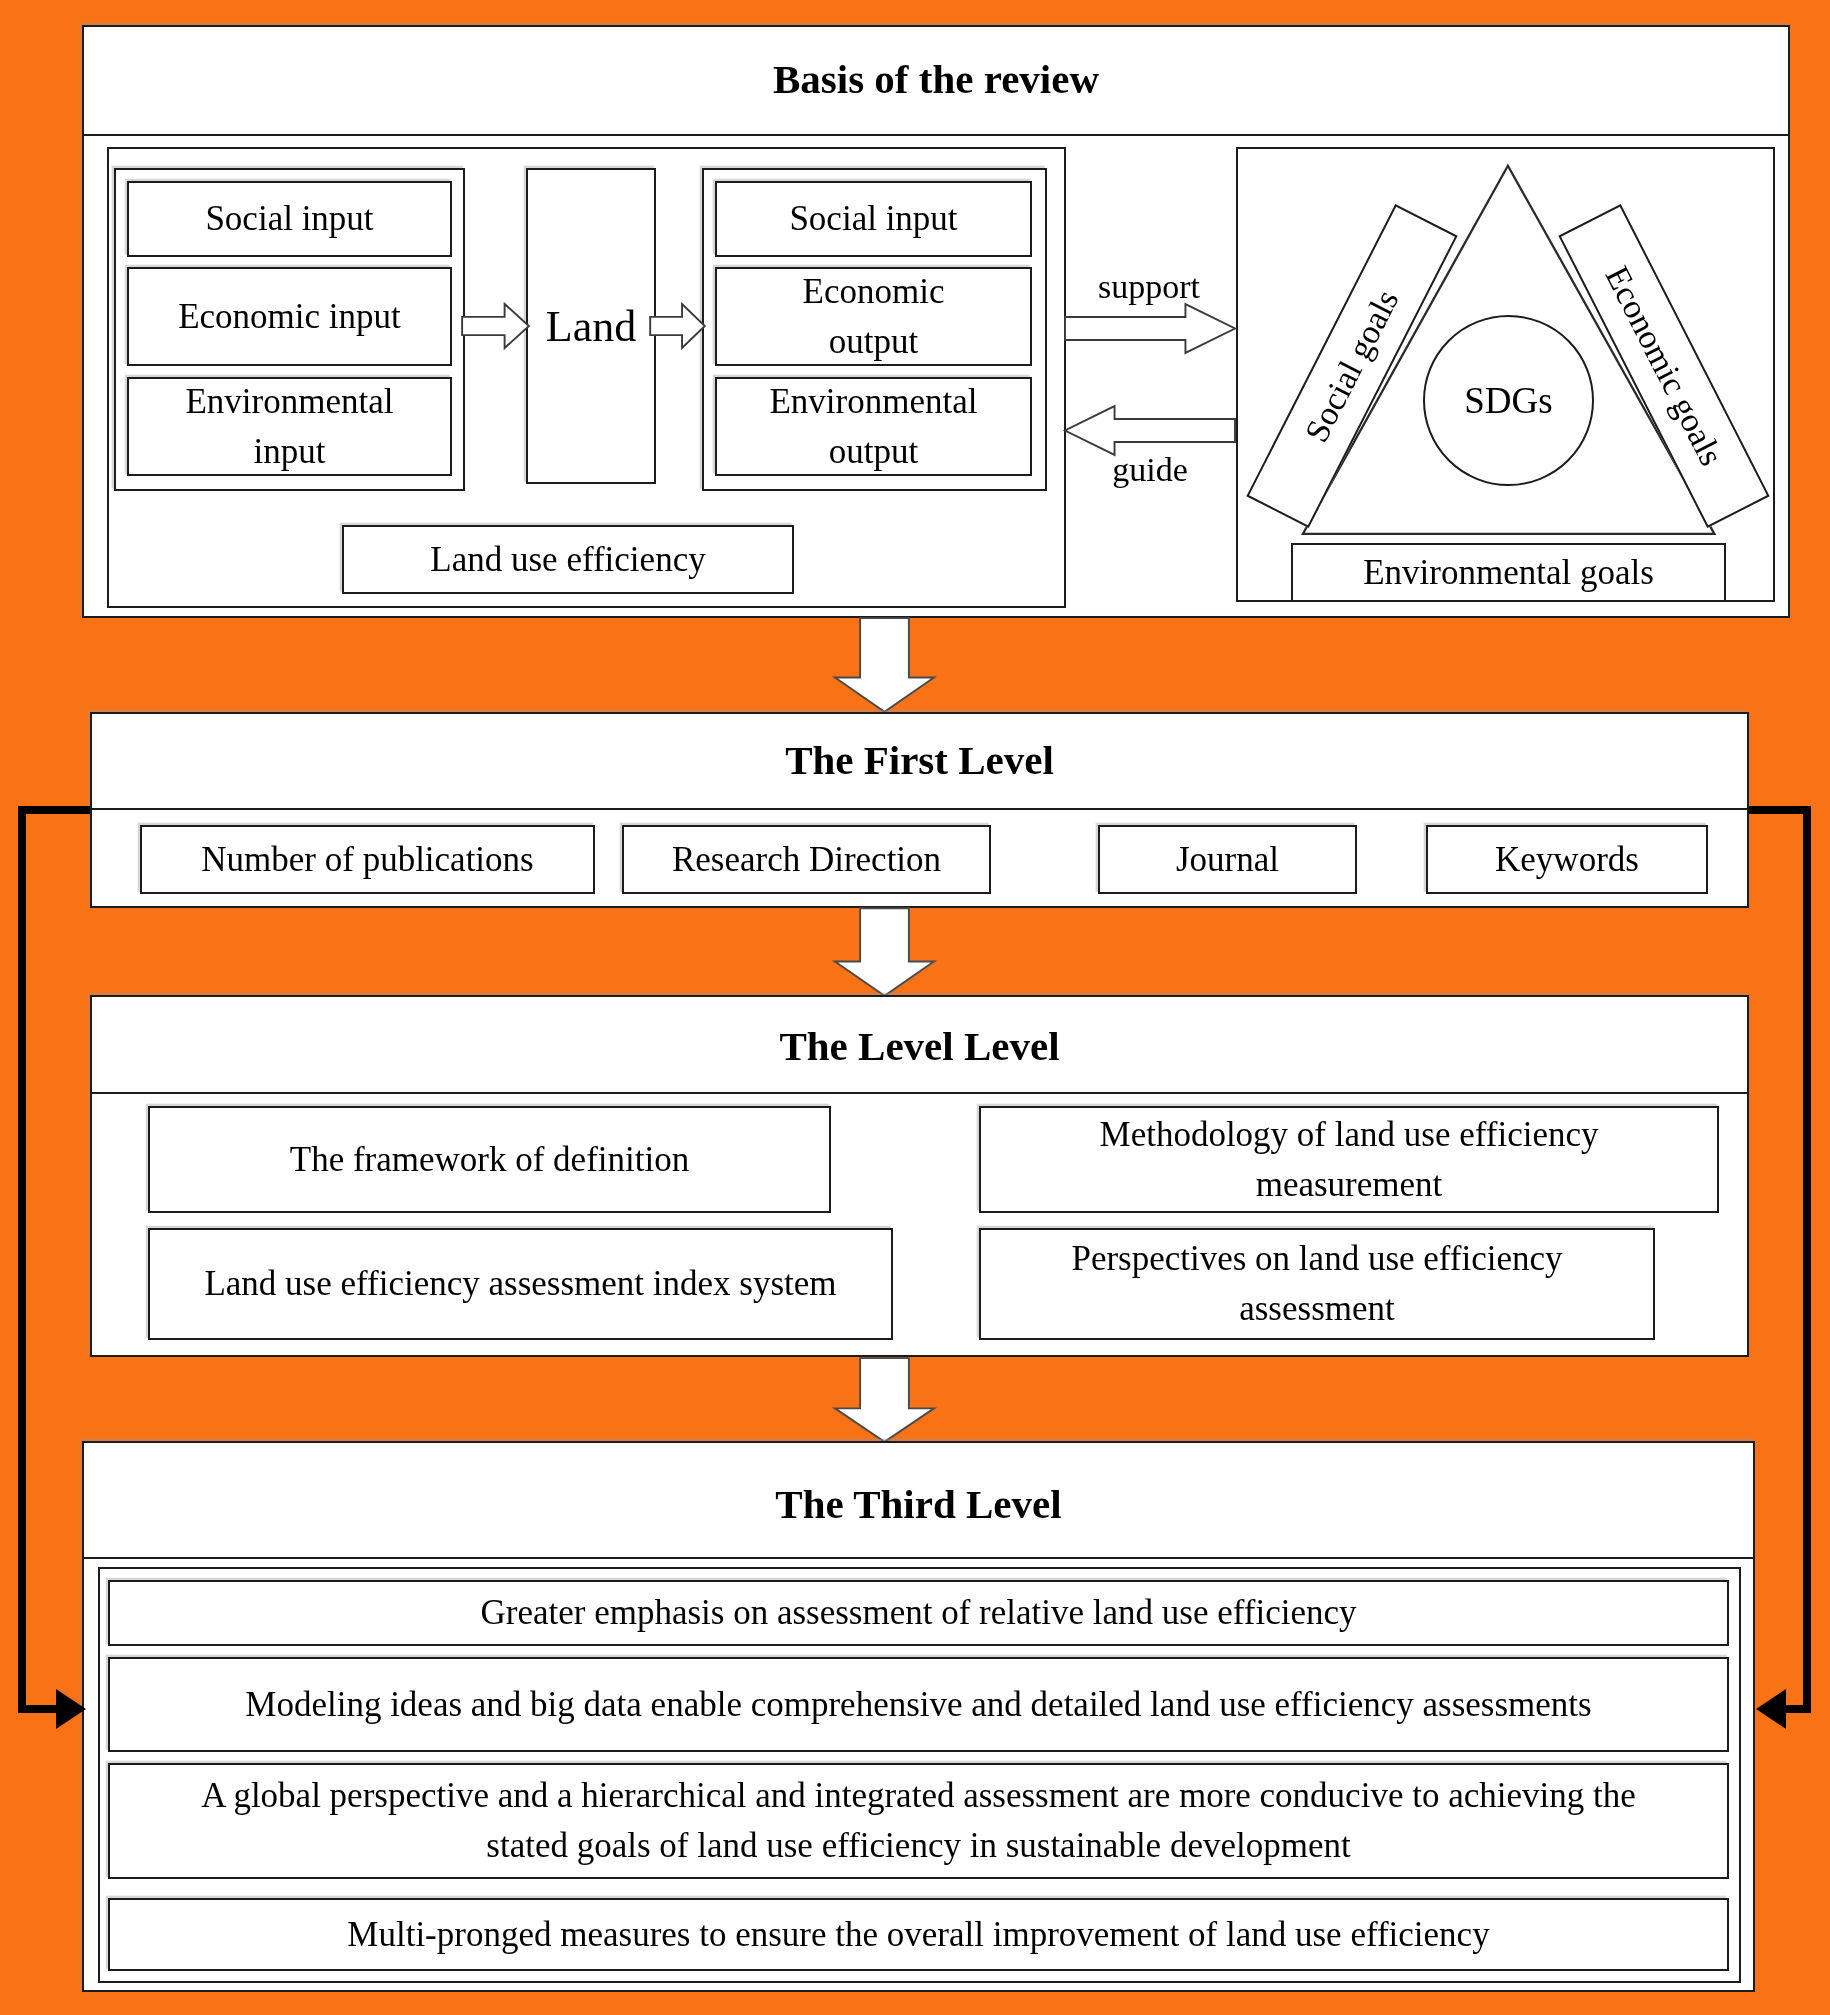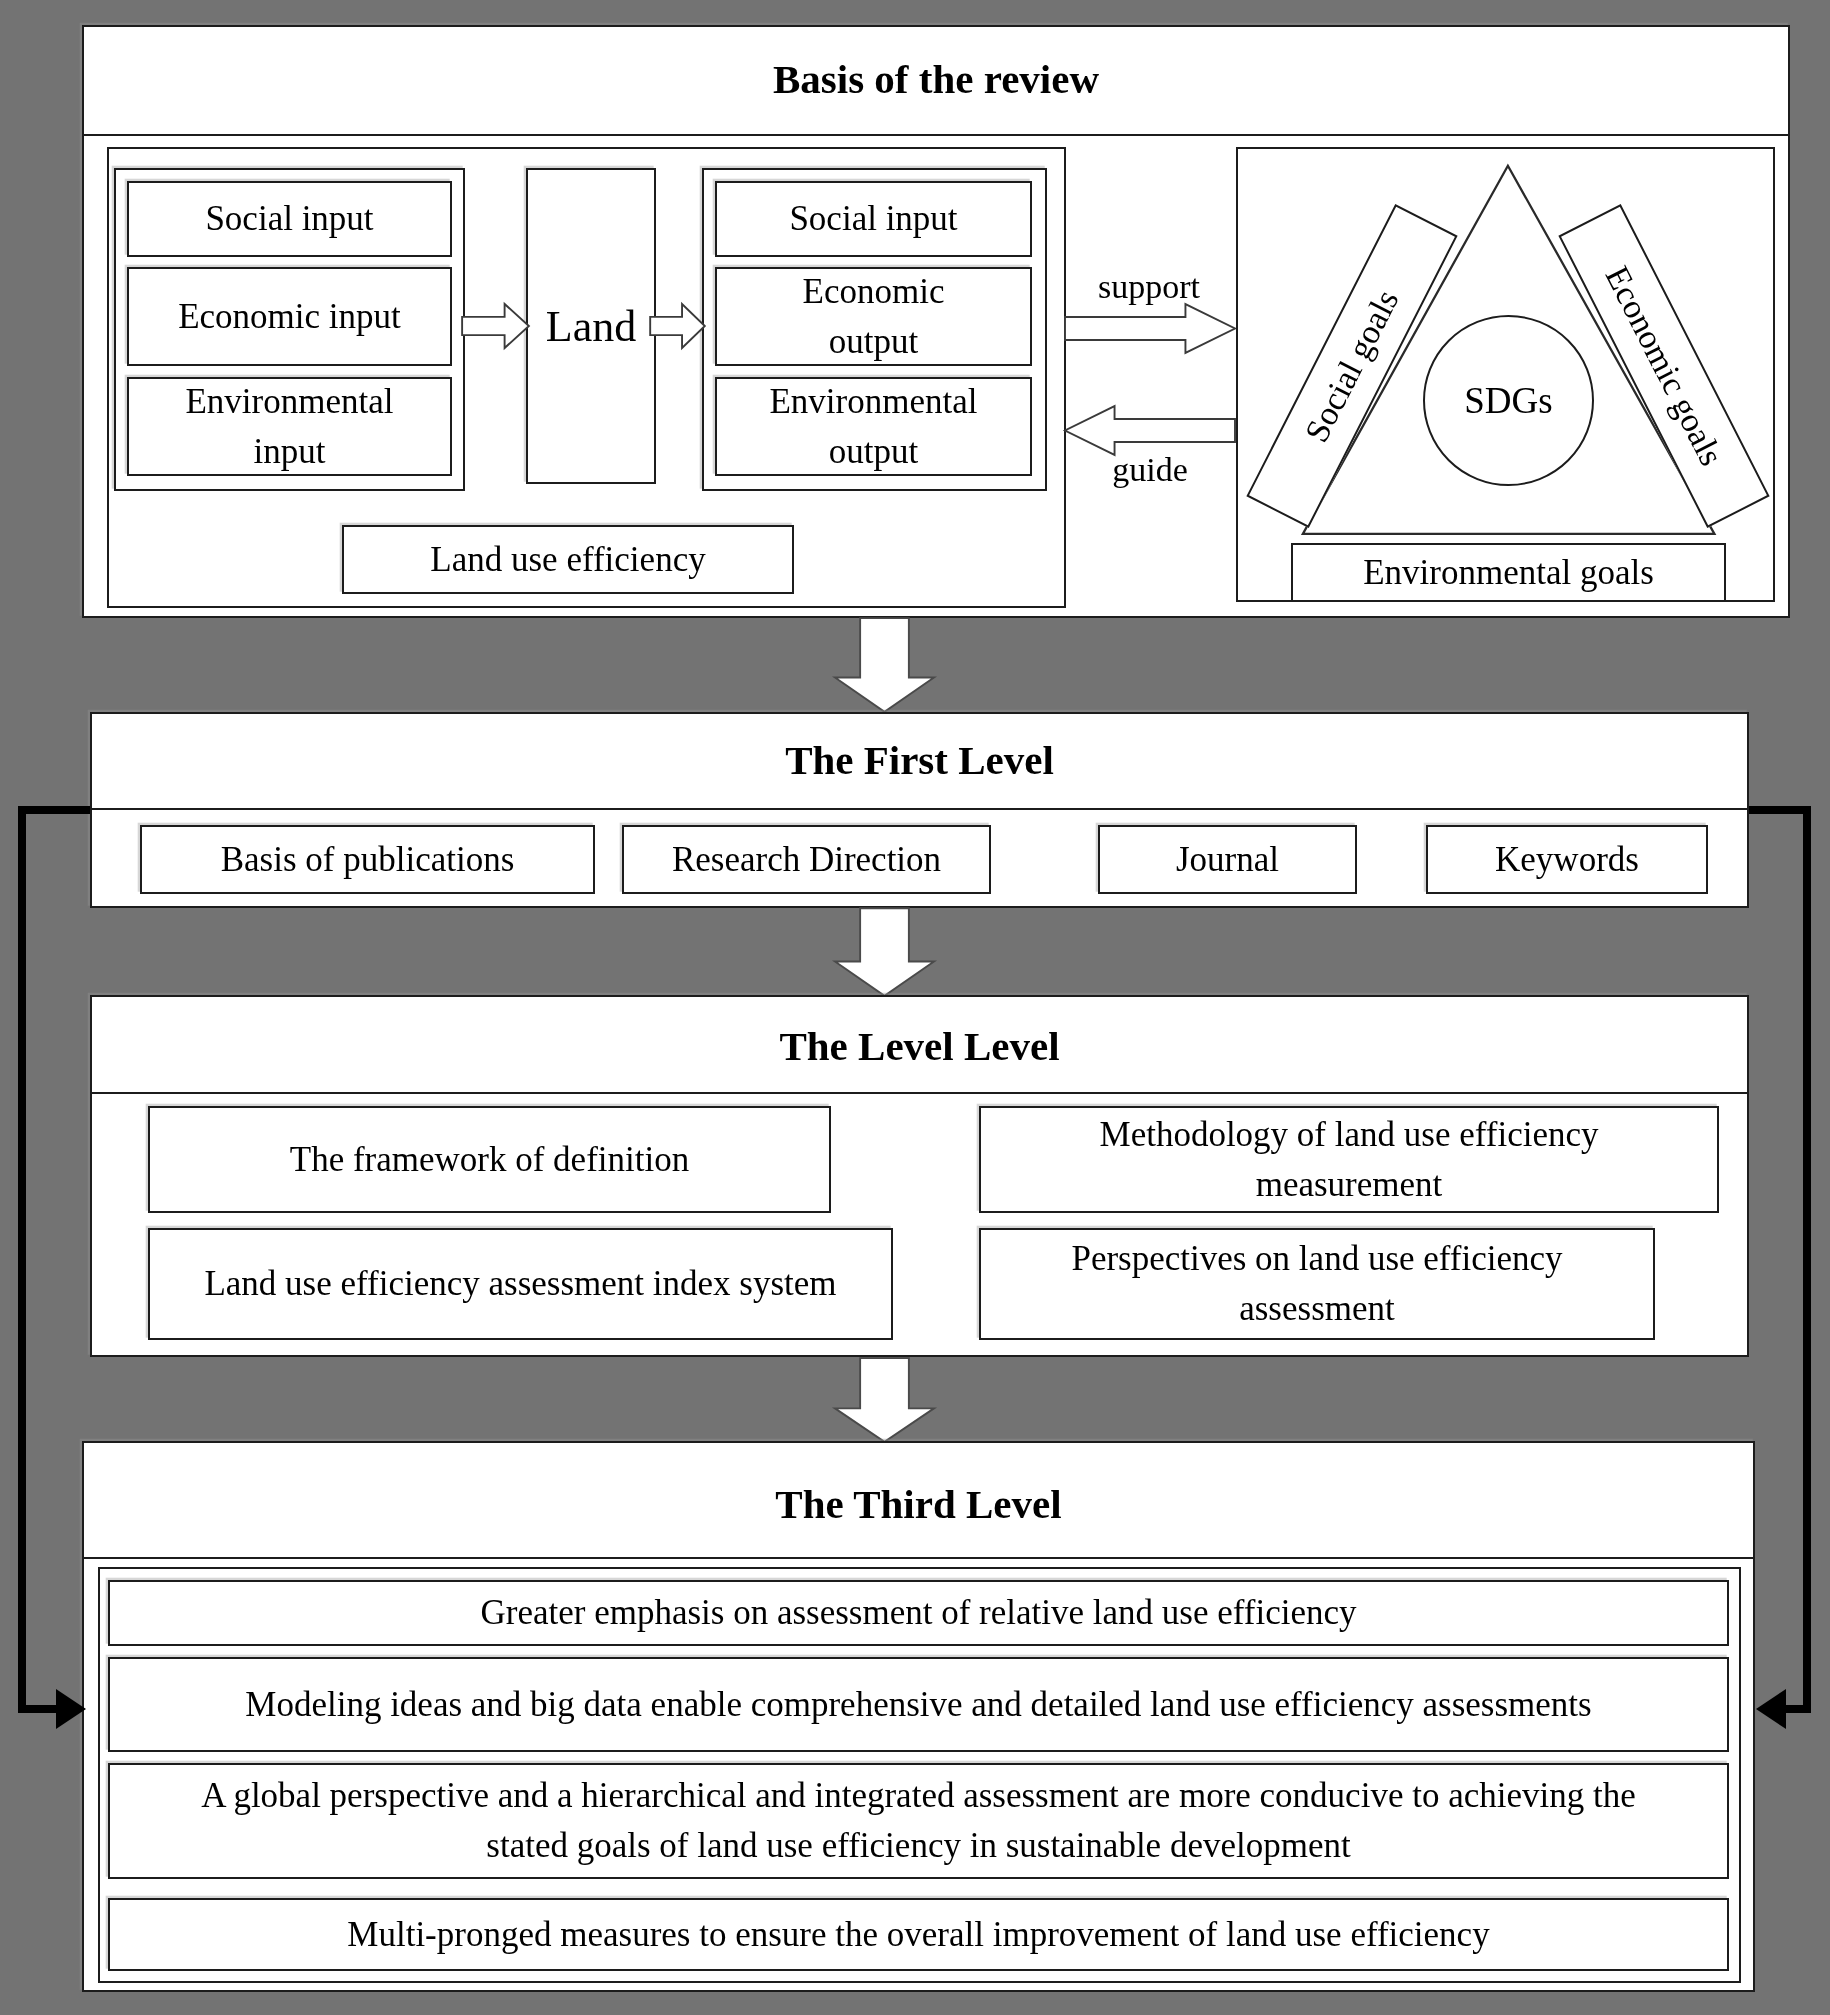--- a/index.html
+++ b/index.html
@@ -1,17 +1,17 @@
 <!DOCTYPE html>
 <html style="font-size:12.2px"><head>
 <meta charset="utf-8">
 <style>
   html,body{margin:0;padding:0;background:#ffffff;}
   #canvas{
-    position:relative;width:1830px;height:2015px;background:#737373;
+    position:relative;width:1830px;height:2015px;background:#f97316;
     font-family:"Liberation Serif","DejaVu Serif",serif;color:#000;
     overflow:hidden;
   }
   .bx{
     position:absolute;border:2.3px solid #1c1c1c;background:#ffffff;
     display:flex;align-items:center;justify-content:center;text-align:center;
     box-sizing:border-box;box-shadow:-2.3px -2.3px 0 rgba(150,150,150,.38);
   }
   .plain{background:transparent;border:none;box-shadow:none;position:absolute;
     display:flex;align-items:center;justify-content:center;text-align:center;box-sizing:border-box;}
@@ -81,21 +81,21 @@
     <div class="bx txt" style="left:53px;top:394px;width:435px;height:59px;box-shadow:none;">Environmental goals</div>
   </div>
 
   <svg style="left:835px;top:618px;" width="99" height="94" viewBox="0 0 130 123">
     <polygon points="33,0 97,0 97,78 130,78 65,123 0,78 33,78" fill="#ffffff" stroke="#4a4a4a" stroke-width="2.5"></polygon>
   </svg>
 
   <div class="bx" style="left:90px;top:712px;width:1659px;height:196px;"></div>
   <div class="plain ttl" style="left:90px;top:725px;width:1659px;height:69px;">The First Level</div>
   <div class="hline" style="left:90px;top:808px;width:1659px;height:2.3px;"></div>
-  <div class="bx txt" style="left:140px;top:825px;width:455px;height:69px;">Basis of publications</div>
+  <div class="bx txt" style="left:140px;top:825px;width:455px;height:69px;">Number of publications</div>
   <div class="bx txt" style="left:622px;top:825px;width:369px;height:69px;">Research Direction</div>
   <div class="bx txt" style="left:1098px;top:825px;width:259px;height:69px;">Journal</div>
   <div class="bx txt" style="left:1426px;top:825px;width:282px;height:69px;">Keywords</div>
 
   <svg style="left:835px;top:908px;" width="99" height="88" viewBox="0 0 130 115">
     <polygon points="33,0 97,0 97,70 130,70 65,115 0,70 33,70" fill="#ffffff" stroke="#4a4a4a" stroke-width="2.5"></polygon>
   </svg>
 
   <div class="bx" style="left:90px;top:995px;width:1659px;height:362px;"></div>
   <div class="plain ttl" style="left:90px;top:1011px;width:1659px;height:69px;">The Level Level</div>

